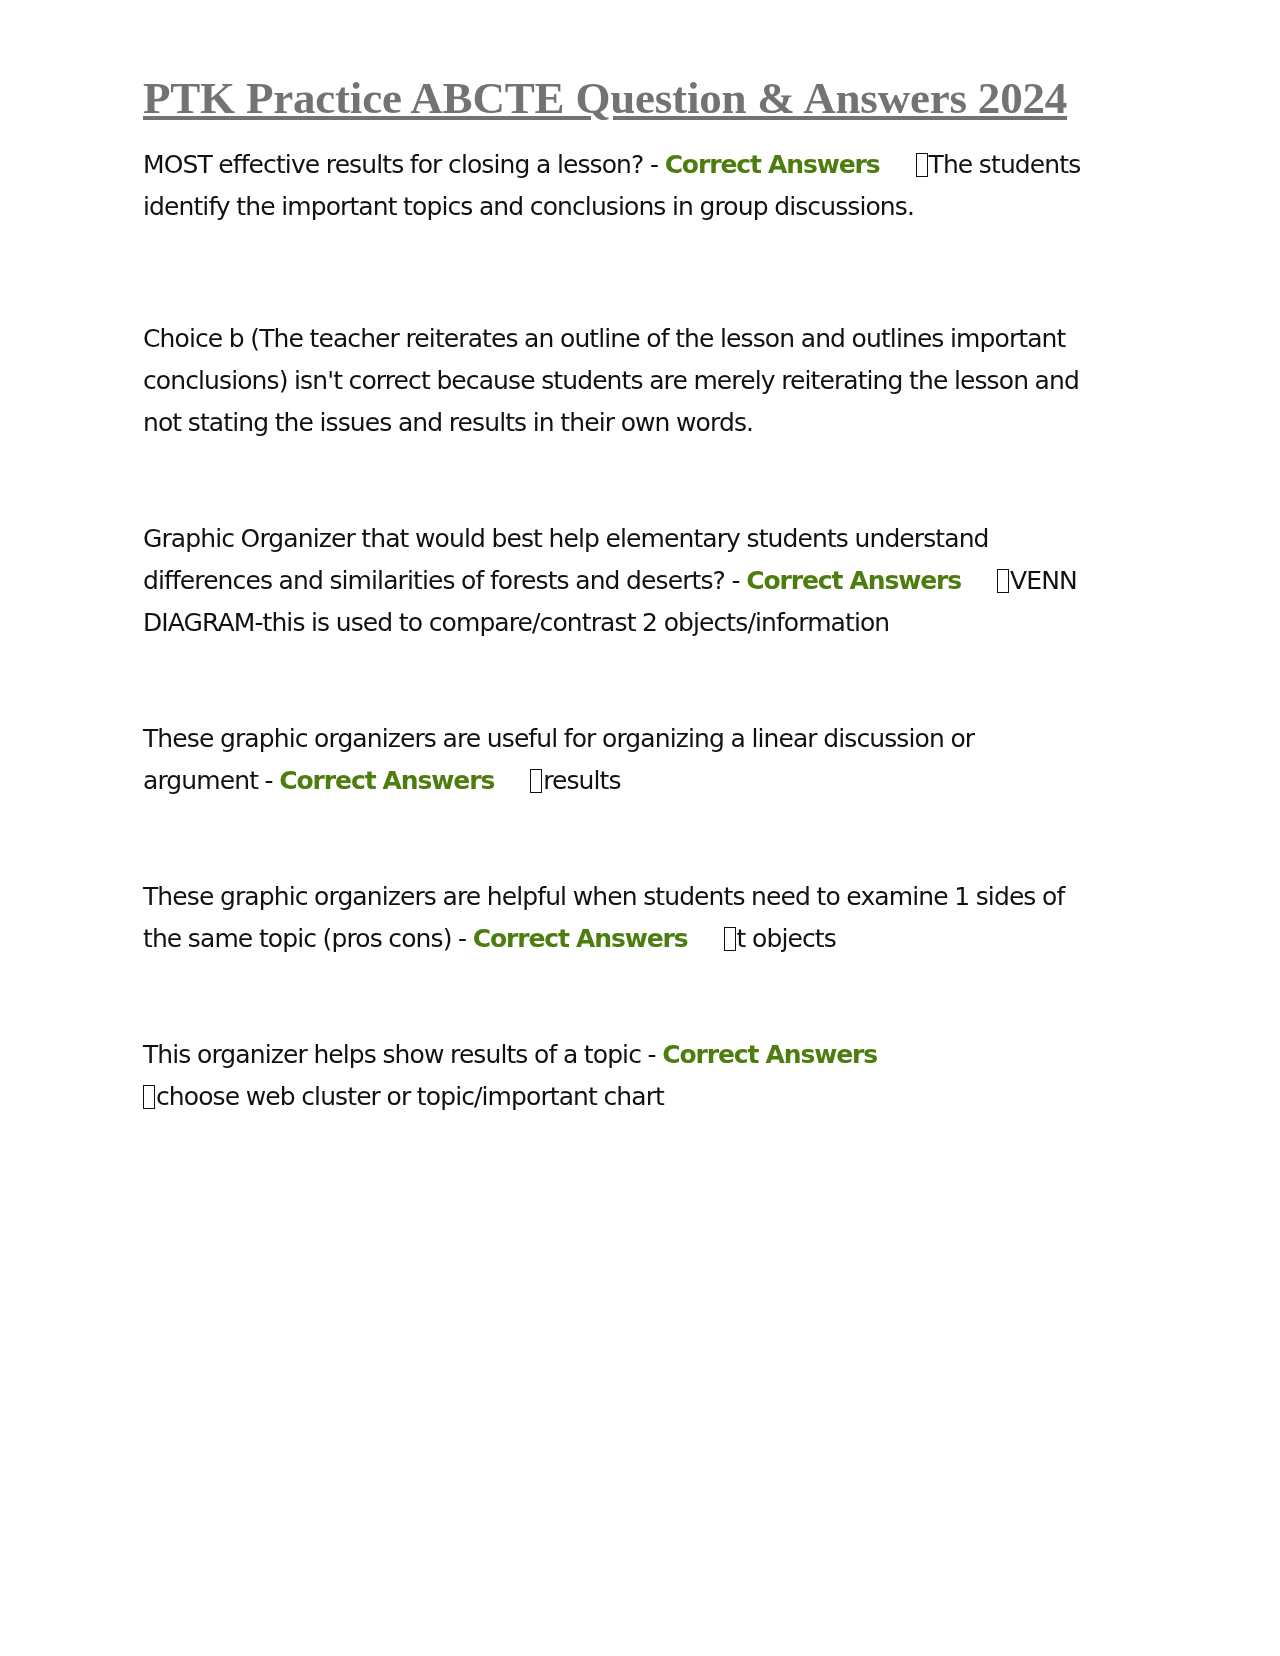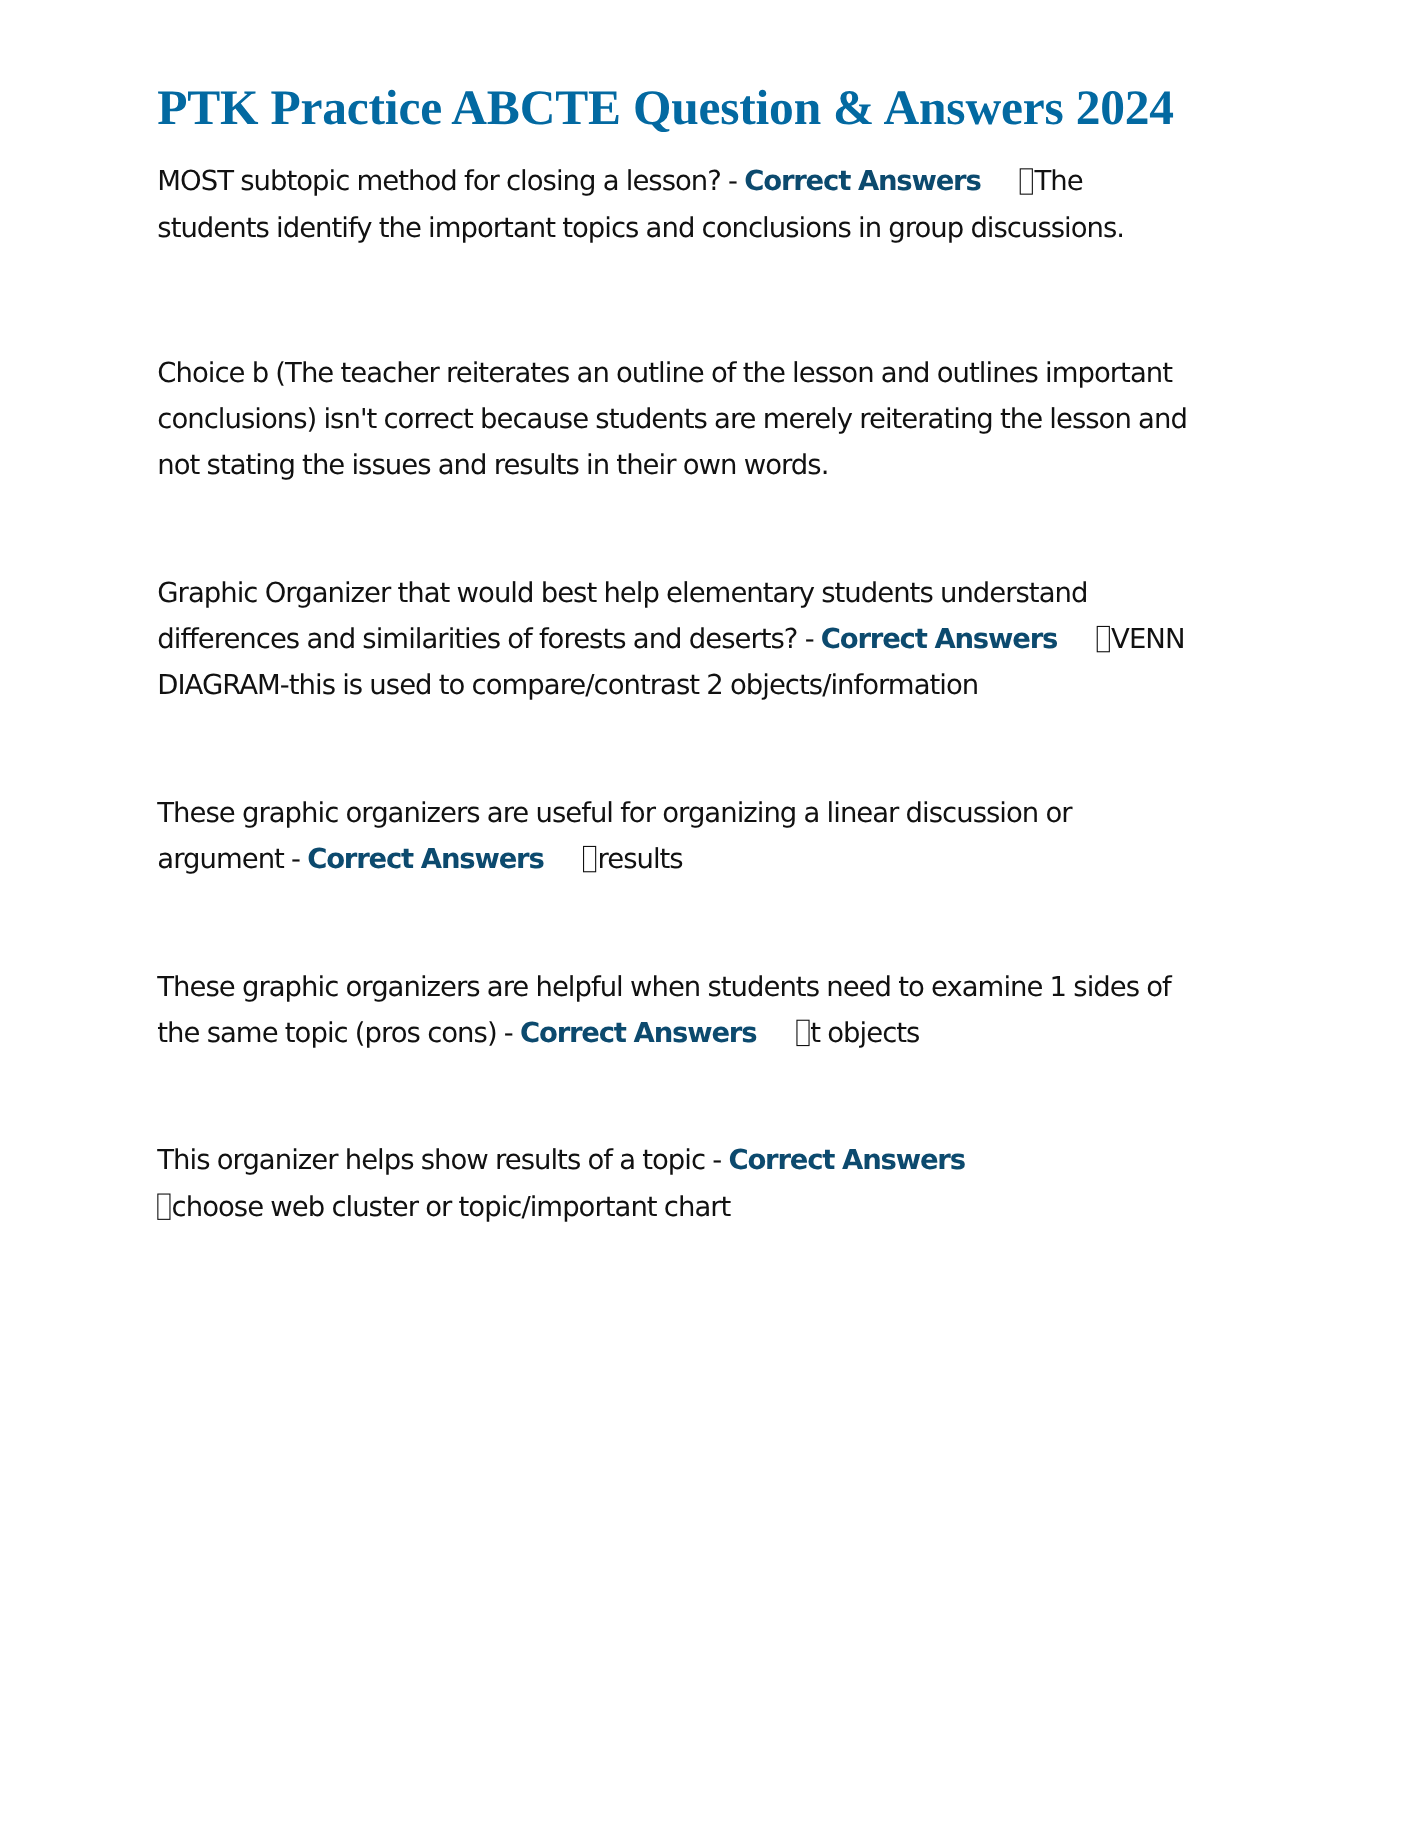--- a/index.html
+++ b/index.html
@@ -17,35 +17,36 @@
       position: absolute;
       left: 143px;
       top: 70px;
       width: 940px;
     }
     .title {
       font-family: "Liberation Serif", "DejaVu Serif", serif;
       font-weight: bold;
       font-size: 45px;
       line-height: 56px;
-      color: #0369a1;
+      color: #737373;
       margin: 0 0 18px 0;
       letter-spacing: -0.2px;
+      text-decoration: underline;
     }
     .para {
       font-family: "DejaVu Sans", "Liberation Sans", sans-serif;
       font-size: 25px;
       line-height: 42px;
       color: #111111;
       margin: 0;
       letter-spacing: -0.9px;
       word-spacing: -0.5px;
     }
     .ca {
-      color: #0c4a6e;
+      color: #4d7c0f;
       font-weight: bold;
       letter-spacing: -1.1px;
     }
     .box {
       display: inline-block;
       width: 12px;
       height: 24px;
       border: 1.5px solid #111;
       box-sizing: border-box;
       vertical-align: -4px;
@@ -57,21 +58,21 @@
     .gap-lg { height: 74px; }
   </style>
 </head>
 <body>
 
 <div class="page">
 
   <h1 class="title">PTK Practice ABCTE Question &amp; Answers 2024</h1>
 
   <p class="para">
-    <span>MOST subtopic method for closing a lesson? - </span><span class="ca">Correct Answers</span><span class="box"></span><span>The students identify the important topics and conclusions in group discussions.</span>
+    <span>MOST effective results for closing a lesson? - </span><span class="ca">Correct Answers</span><span class="box"></span><span>The students identify the important topics and conclusions in group discussions.</span>
   </p>
   <div class="gap-lg"></div>
   <div class="gap-sm"></div>
   <p class="para">Choice b (The teacher reiterates an outline of the lesson and outlines important conclusions) isn't correct because students are merely reiterating the lesson and not stating the issues and results in their own words.</p>
   <div class="gap-lg"></div>
 
   <p class="para">
     <span>Graphic Organizer that would best help elementary students understand differences and similarities of forests and deserts? - </span><span class="ca">Correct Answers</span><span class="box"></span><span>VENN DIAGRAM-this is used to compare/contrast 2 objects/information</span>
   </p>
   <div class="gap-lg"></div>

